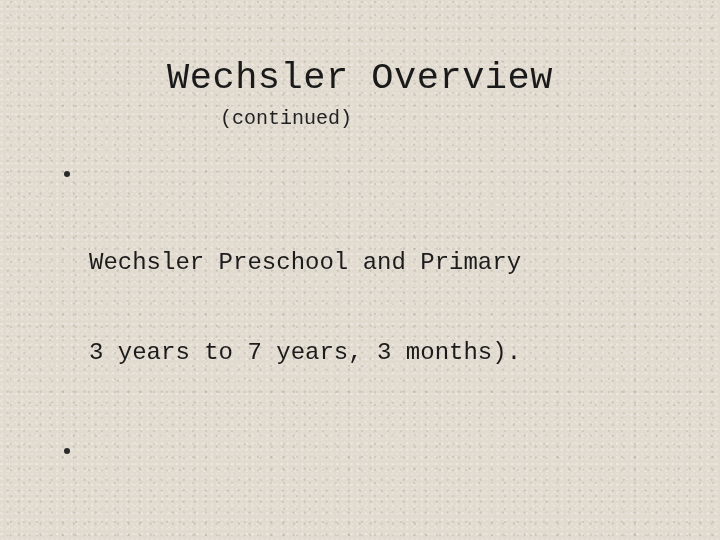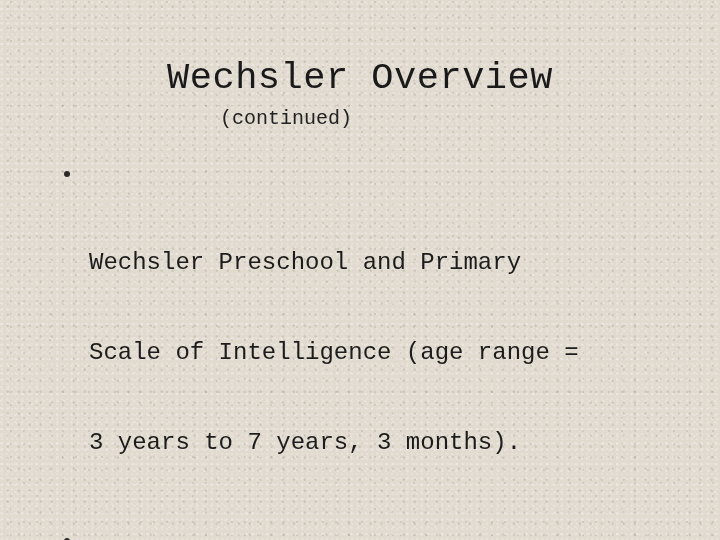--- a/index.html
+++ b/index.html
@@ -80,21 +80,20 @@
 <body>
 
 <div class="slide">
   <div class="title">Wechsler Overview</div>
   <div class="subtitle">(continued)</div>
 
   <ul class="bullets">
     <li class="bullet-item">
       <span class="bullet-dot"></span>
       <span class="line">Wechsler Preschool and Primary</span>
-      <span class="line">Scale of Intelligence (age range =</span>
       <span class="line">3 years to 7 years, 3 months).</span>
     </li>
     <li class="bullet-item">
       <span class="bullet-dot"></span>
       
       
       
       
       
     </li>

